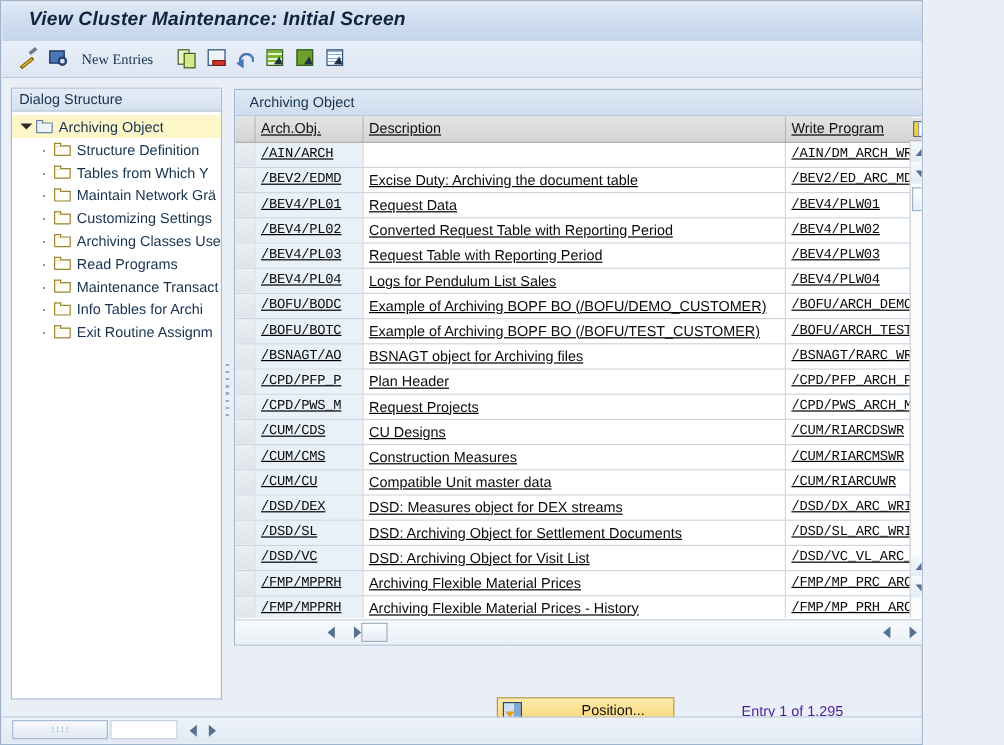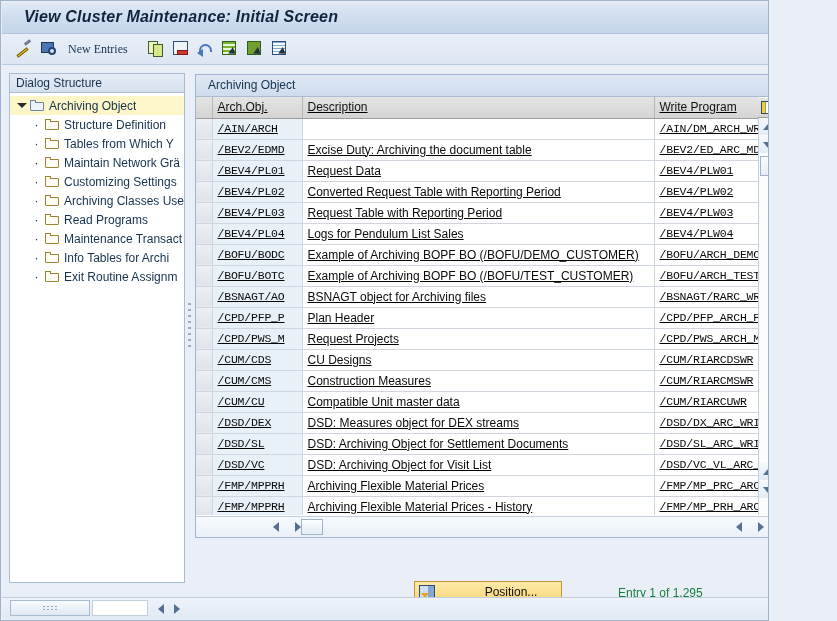--- a/index.html
+++ b/index.html
@@ -429,21 +429,21 @@
     font-size: 12px;
     color: #101010;
     padding-right: 14px;
     padding-left: 40px;
   }
   .entry-status {
     position: absolute;
     left: 617px;
     top: 585px;
     font-size: 12px;
-    color: #15803d;
+    color: #4c1d95;
     white-space: nowrap;
   }
 
   
   .status-strip {
     position: absolute;
     left: 1px;
     bottom: 1px;
     width: 835px;
     height: 22px;

